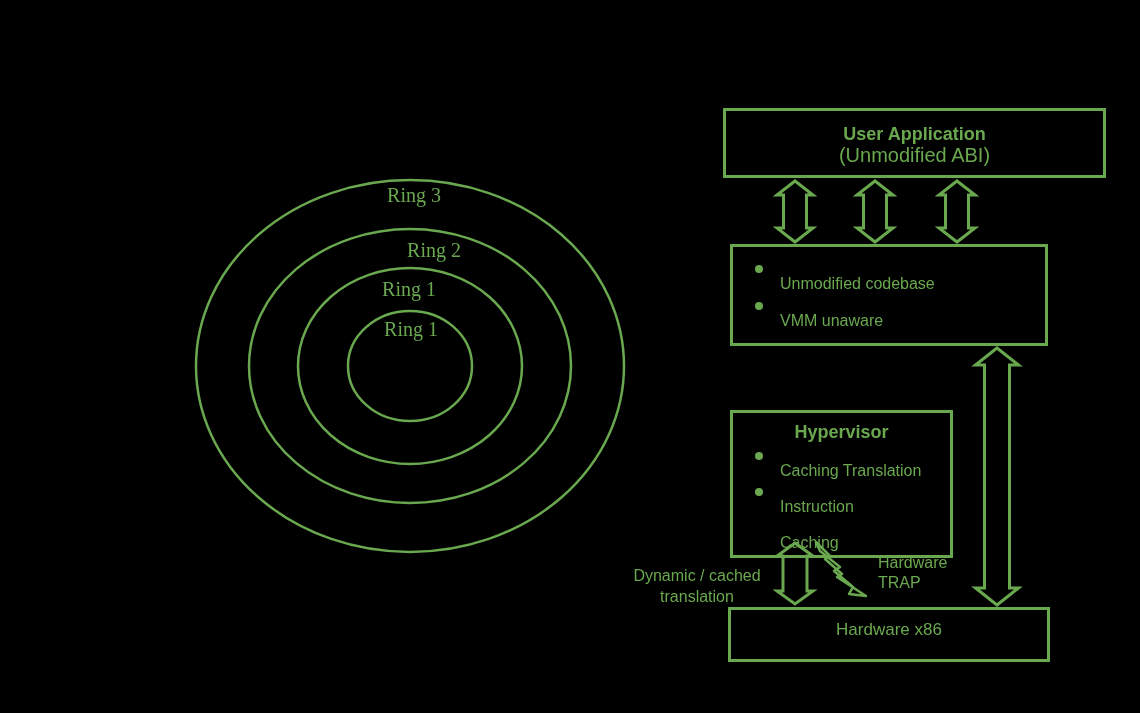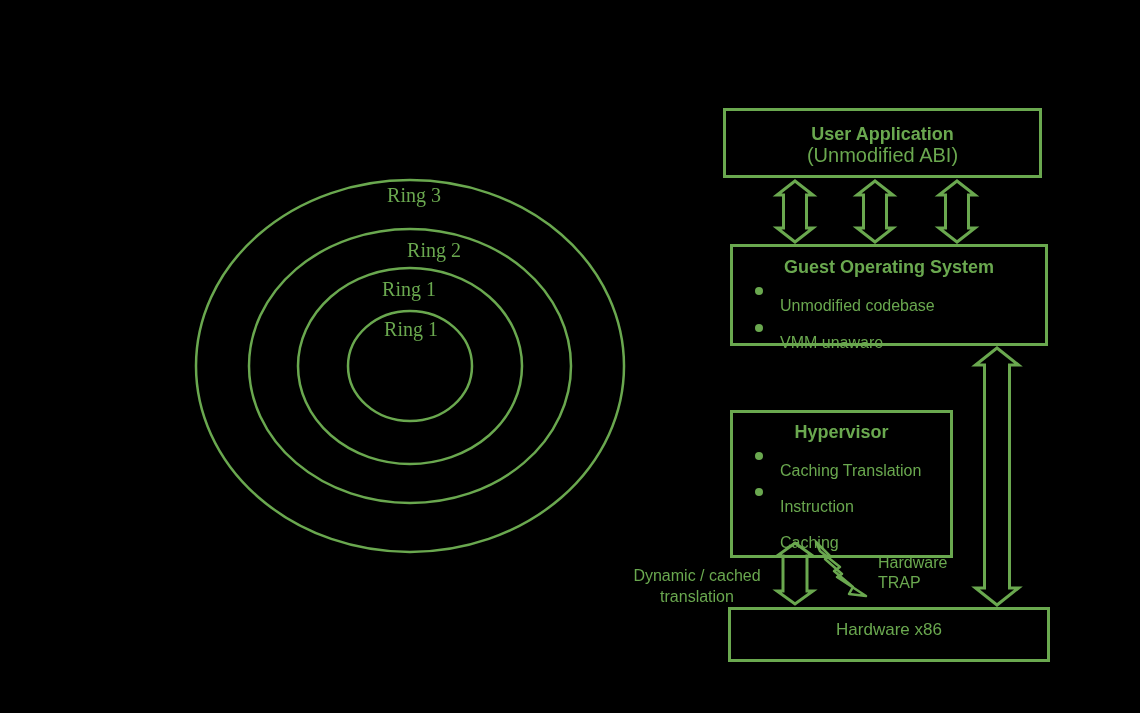--- a/index.html
+++ b/index.html
@@ -29,21 +29,21 @@
     font-size: 20px;
     white-space: nowrap;
     font-family: Liberation Serif, serif;
   }
   .box {
     position: absolute;
     border: 3px solid #6aa84f;
     box-sizing: border-box;
     background: transparent;
   }
-  .box-user-app    { left: 723px; top: 108px; width: 319px; height: 70px;  text-align: center; padding-top: 12px; }
+  .box-user-app    { left: 723px; top: 108px; width: 383px; height: 70px;  text-align: center; padding-top: 12px; }
   .box-guest-os    { left: 730px; top: 244px; width: 318px; height: 102px; padding-top: 9px; }
   .box-hypervisor  { left: 730px; top: 410px; width: 223px; height: 148px; padding-top: 9px; }
   .box-hardware    { left: 728px; top: 607px; width: 322px; height: 55px;
                      display: flex; align-items: center; justify-content: center; padding-bottom: 9px; }
   .box-title {
     font-weight: bold;
     font-size: 18px;
     line-height: 22px;
     text-align: center;
   }
@@ -119,21 +119,20 @@
   <div class="ring-label" style="left:434px; top:250px;">Ring 2</div>
   <div class="ring-label" style="left:409px; top:289px;">Ring 1</div>
   <div class="ring-label" style="left:411px; top:329px;">Ring 1</div>
 
   <div class="box box-user-app">
     <div class="box-title">User Application</div>
     <div class="box-subtitle">(Unmodified ABI)</div>
   </div>
 
   <div class="box box-guest-os">
-    <div class="box-title">Guest Operating System</div>
     <div class="bullet-list">
       <div class="bullet-row">
         <span class="bullet-dot"></span>
         <span class="bullet-text">Unmodified codebase</span>
       </div>
       <div class="bullet-row">
         <span class="bullet-dot"></span>
         <span class="bullet-text">VMM unaware</span>
       </div>
     </div>

